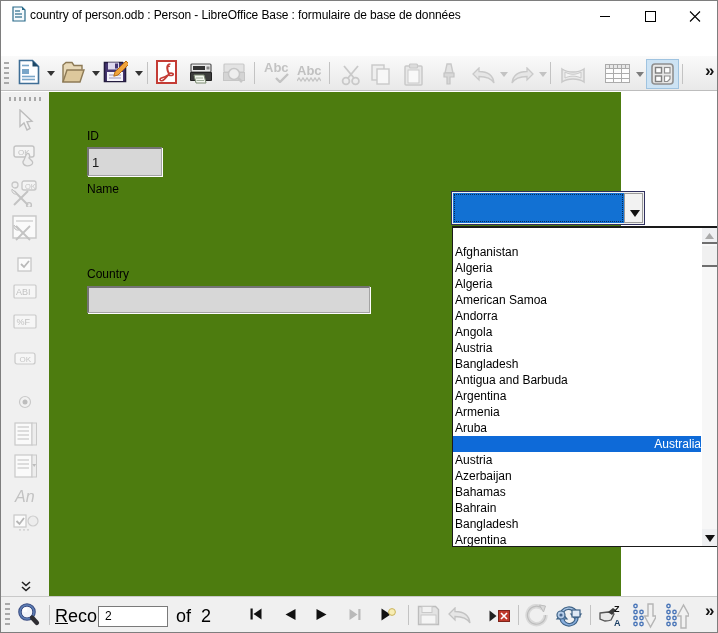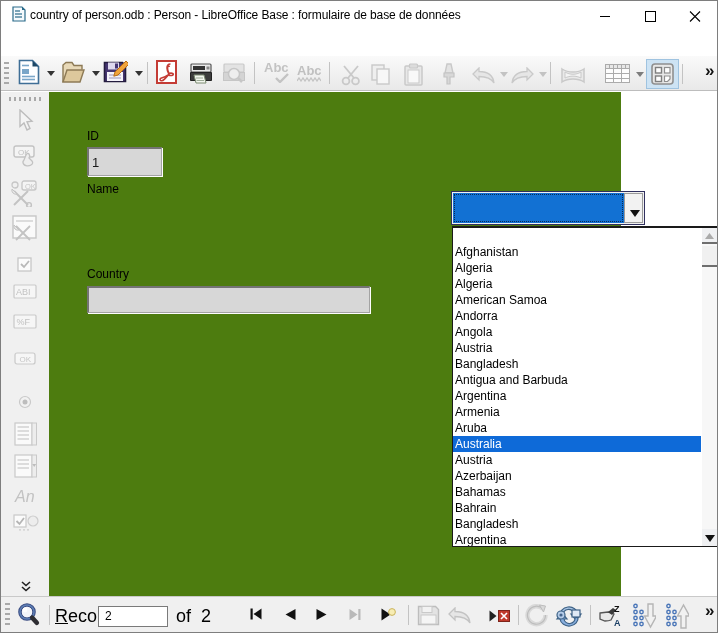--- a/index.html
+++ b/index.html
@@ -44,21 +44,21 @@
 #combobtn{position:absolute;right:1px;top:1px;width:19px;height:30px;background:#f2f2f2;
   border:1px solid #9a9a9a;}
 #combobtn:after{content:"";position:absolute;left:5px;top:16px;width:0;height:0;
   border-left:5px solid transparent;border-right:5px solid transparent;border-top:7px solid #111;}
 
 
 #list{position:absolute;left:451px;top:225px;width:266px;height:321px;background:#ffffff;
   border:1px solid #1a1a1a;border-top-width:2px;overflow:hidden;}
 .litem{position:absolute;left:0px;width:248px;height:16px;font-size:12px;color:#000;
   line-height:16px;padding-left:2px;white-space:nowrap;}
-.litem.sel{background:#0e6ad8;color:#fff;}
+.litem.sel{background:#0e6ad8;color:#fff;text-align:right;}
 #lsb{position:absolute;right:0px;top:0px;width:15px;height:318px;background:#f7f7f7;}
 
 
 #navbar{position:absolute;left:0;top:595px;width:716px;height:37px;background:#f0f0f0;
   border-top:1px solid #c9c9c9;}
 #navbar .txt{position:absolute;font-size:18px;color:#000;top:9px;}
 #recinput{position:absolute;left:97px;top:9px;width:70px;height:21px;background:#fff;
   border:1px solid #7a7a7a;font-size:12px;padding-left:6px;line-height:19px;}
 .nsep{position:absolute;top:8px;width:1px;height:20px;background:#c3c3c3;}
 

